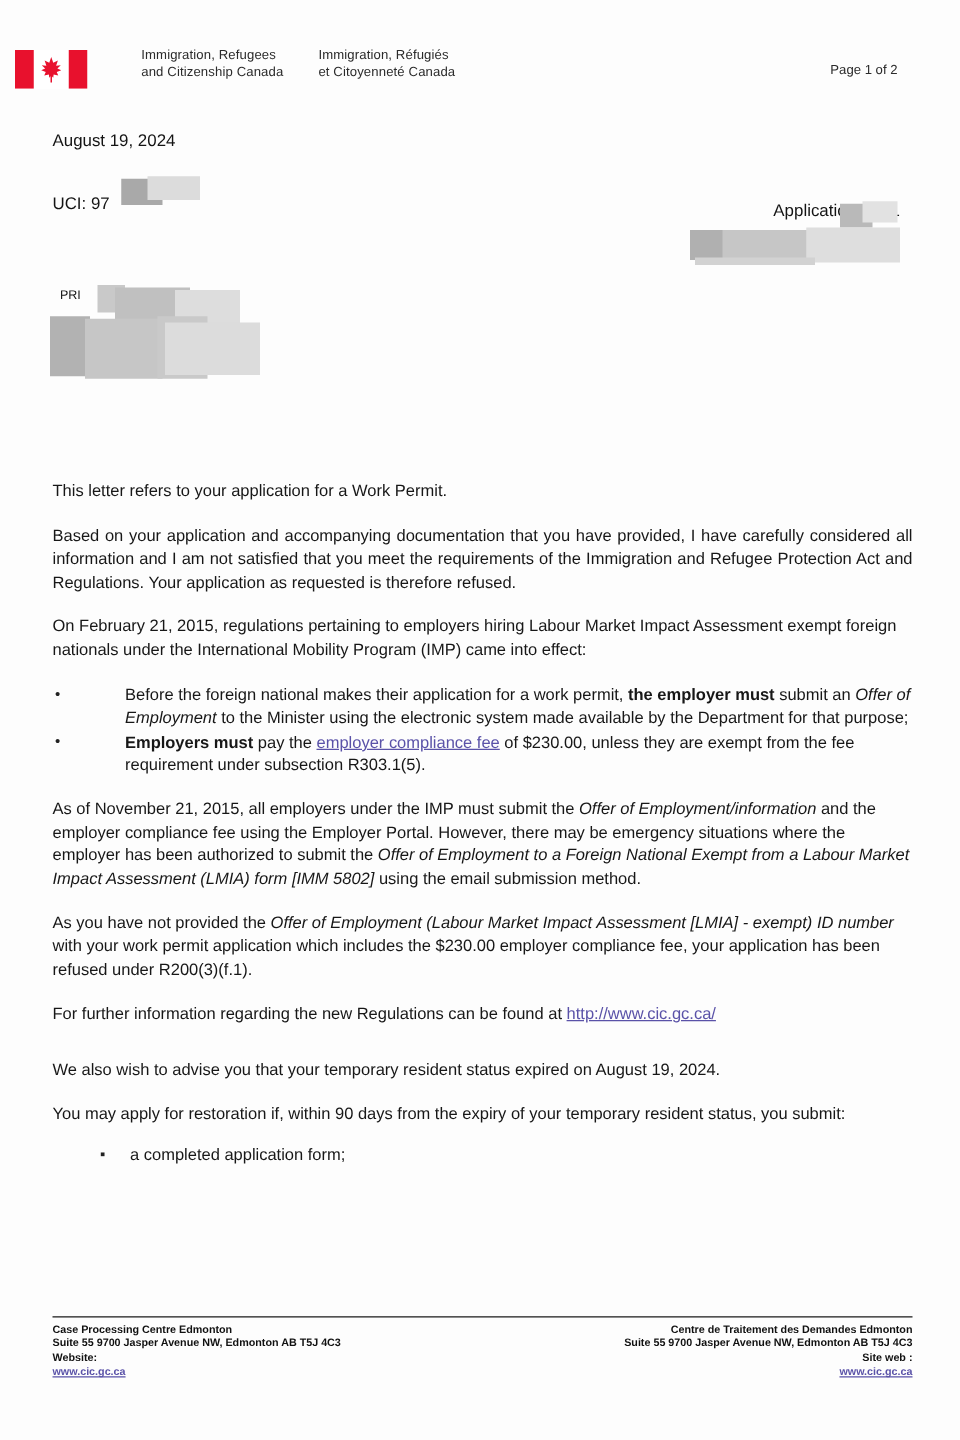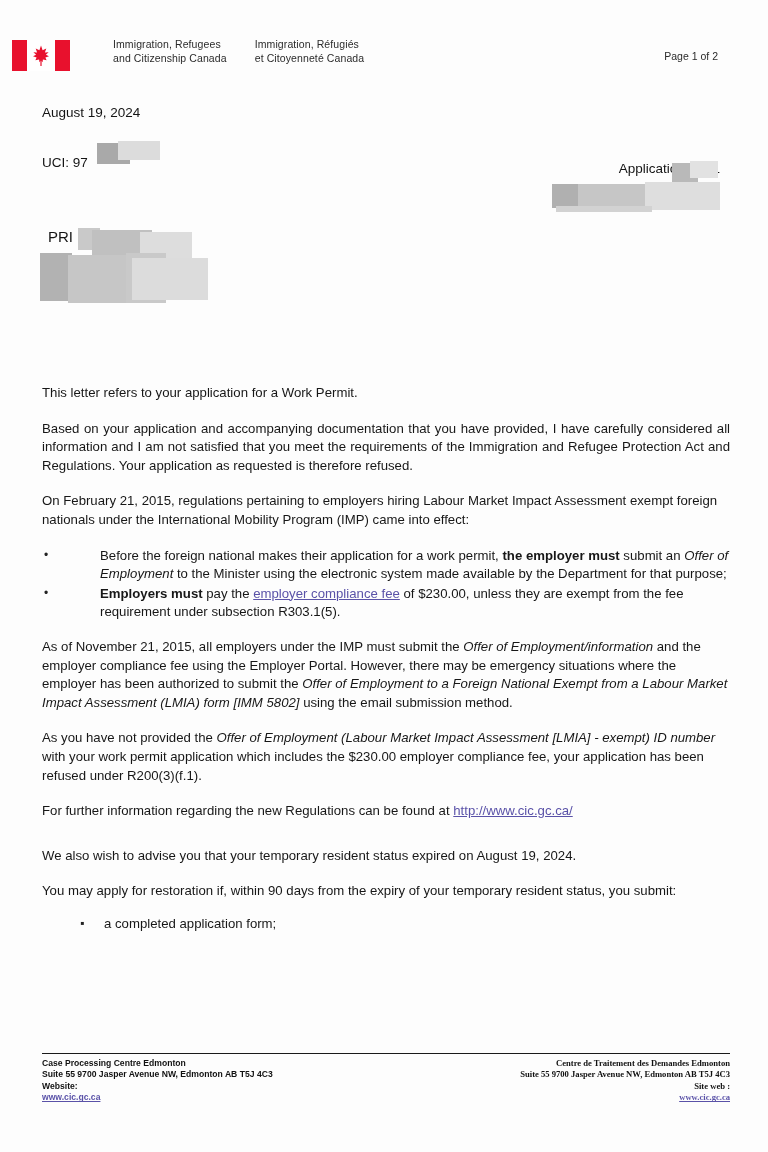--- a/index.html
+++ b/index.html
@@ -96,21 +96,21 @@
     white-space: nowrap;
     position: relative;
   }
 
   .pri-block {
     position: absolute;
     left: 48px;
     top: 228px;
   }
   .pri-line {
-    font-size: 15px;
+    font-size: 10px;
     line-height: 18px;
     color: #141414;
     position: relative;
     white-space: nowrap;
   }
 
   
   .redact { position: absolute; }
 
   
@@ -180,21 +180,21 @@
     border-top: 1.4px solid #1a1a1a;
     padding-top: 4px;
     display: flex;
     justify-content: space-between;
     font-size: 8.6px;
     line-height: 11.6px;
     font-weight: bold;
     color: #111;
   }
   .footer-col span { display: block; white-space: nowrap; }
-  .footer-right { text-align: right; font-family: Liberation Serif, serif; }
+  .footer-right { text-align: right; }
   a.foot-link {
     color: #5a52a8;
     text-decoration: underline;
     font-weight: bold;
   }
 </style>
 </head>
 <body>
 
 <div class="page">

